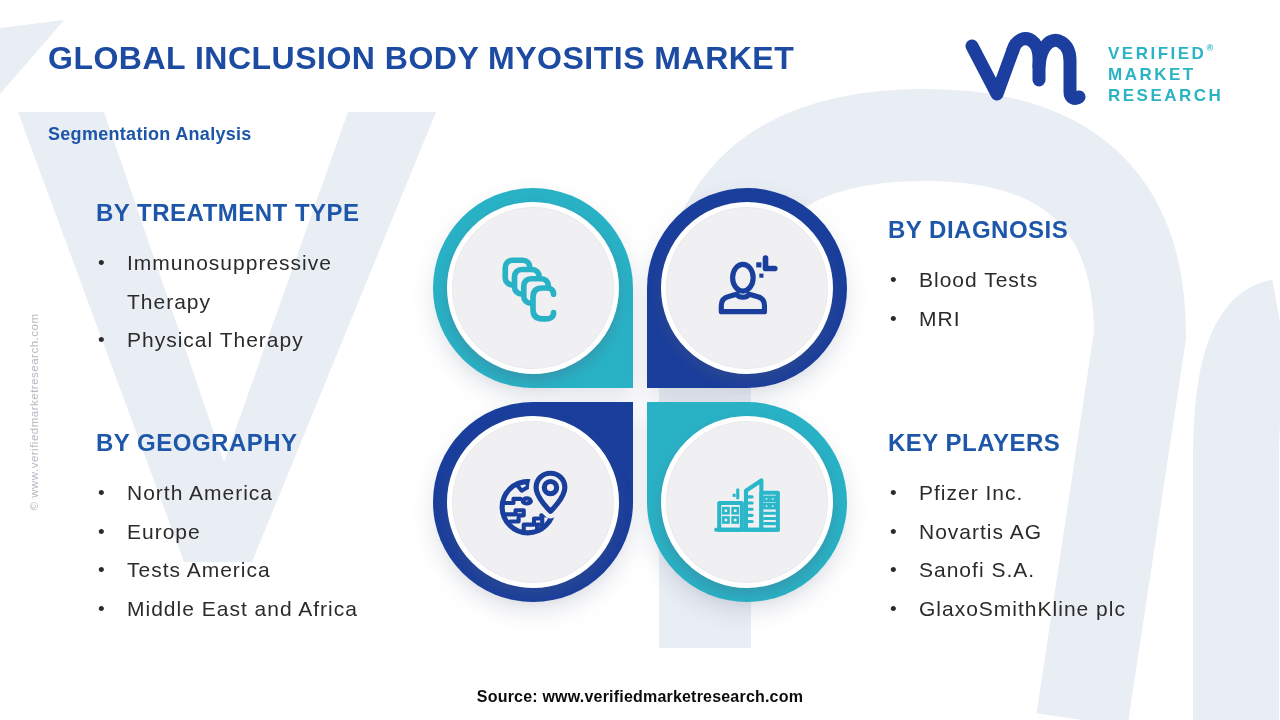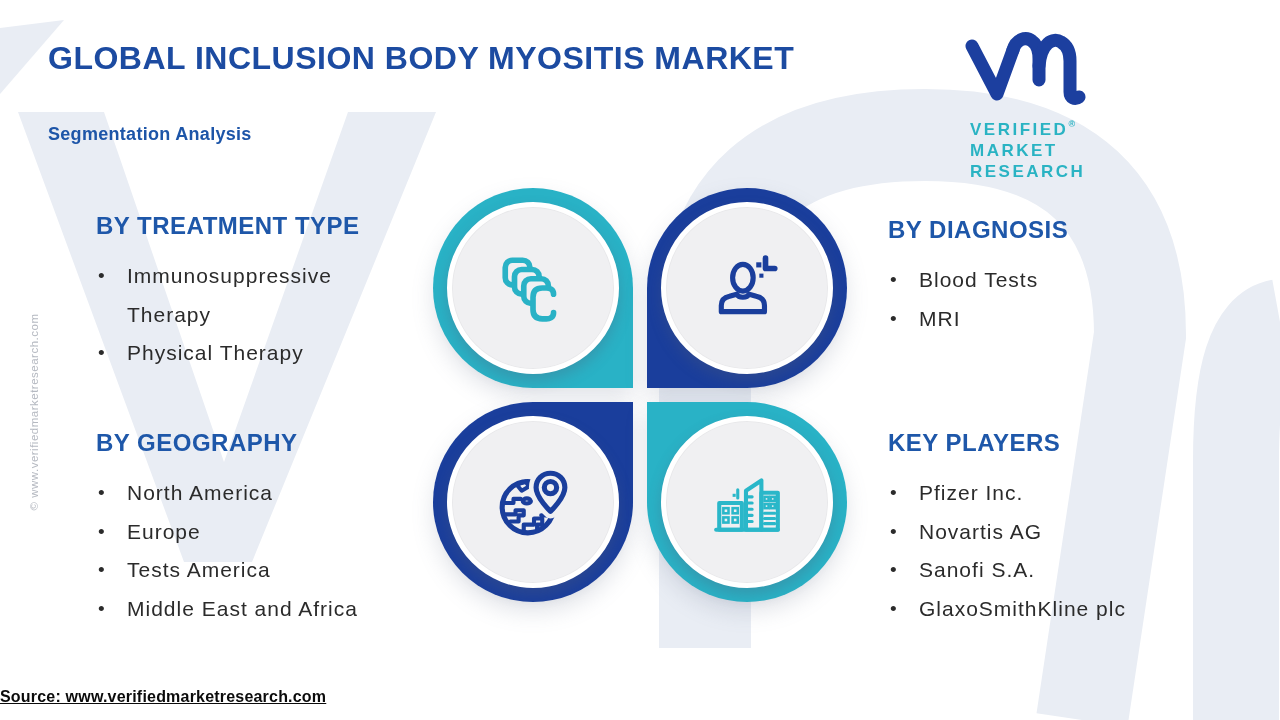--- a/index.html
+++ b/index.html
@@ -16,21 +16,21 @@
     position:absolute; left:48px; top:36px; z-index:3;
     font-size:32px; font-weight:700; letter-spacing:0.5px;
     color:#1c4ba1; line-height:44px;
   }
   .page-subtitle {
     position:absolute; left:48px; top:116px; z-index:3;
     font-size:18px; font-weight:700; letter-spacing:0.3px;
     color:#1d55a8; line-height:36px;
   }
   
-  .logo { position:absolute; left:960px; top:30px; z-index:3; display:flex; align-items:flex-start;flex-direction:column; }
+  .logo { position:absolute; left:960px; top:30px; z-index:3; display:flex; align-items:flex-start; }
   .logo-mark { width:138px; height:76px; }
   .logo-text {
     margin-left:10px; margin-top:8px;
     color:#2ab3c3; font-weight:700; font-size:17px;
     letter-spacing:2.5px; line-height:21px; white-space:nowrap;
   }
   .logo-text sup { font-size:9px; letter-spacing:0; vertical-align:8px; }
   
   .quad-wrap { position:absolute; left:433px; top:188px; width:414px; height:414px; z-index:1; }
   .quad {
@@ -53,30 +53,29 @@
   .section h2 {
     margin:0 0 17px 0; font-size:24px; font-weight:700;
     letter-spacing:0.5px; color:#1e57a9; line-height:28px; white-space:nowrap;
   }
   .section ul { list-style:none; margin:0; padding:0; }
   .section li {
     position:relative; padding-left:31px; font-size:21px;
     letter-spacing:1px; color:#2b2b2b; line-height:38.5px;
   }
   .section li::before { content:"\2022"; position:absolute; left:2px; top:0; font-size:19px; }
-  #sec-treatment  { left:96px;  top:212px; width:252px; }
+  #sec-treatment  { left:96px;  top:199px; width:252px; }
   #sec-diagnosis  { left:888px; top:216px; width:300px; }
   #sec-geography  { left:96px;  top:429px; width:300px; }
   #sec-keyplayers { left:888px; top:429px; width:320px; }
   
   .source-line {
     position:absolute; left:0; right:0; top:688px; z-index:3;
-    text-align:left; font-size:16px; font-weight:700; color:#0b0b0b;
+    text-align:center; font-size:16px; font-weight:700; color:#0b0b0b;
     letter-spacing:0.2px;
-    text-decoration:underline;
   }
   .side-watermark {
     position:absolute; left:-97px; top:406px; width:262px; z-index:2;
     transform:rotate(-90deg); text-align:center;
     font-size:11.5px; color:#b5b9c1; letter-spacing:0.5px; white-space:nowrap;
   }
 </style>
 </head>
 <body>
 

